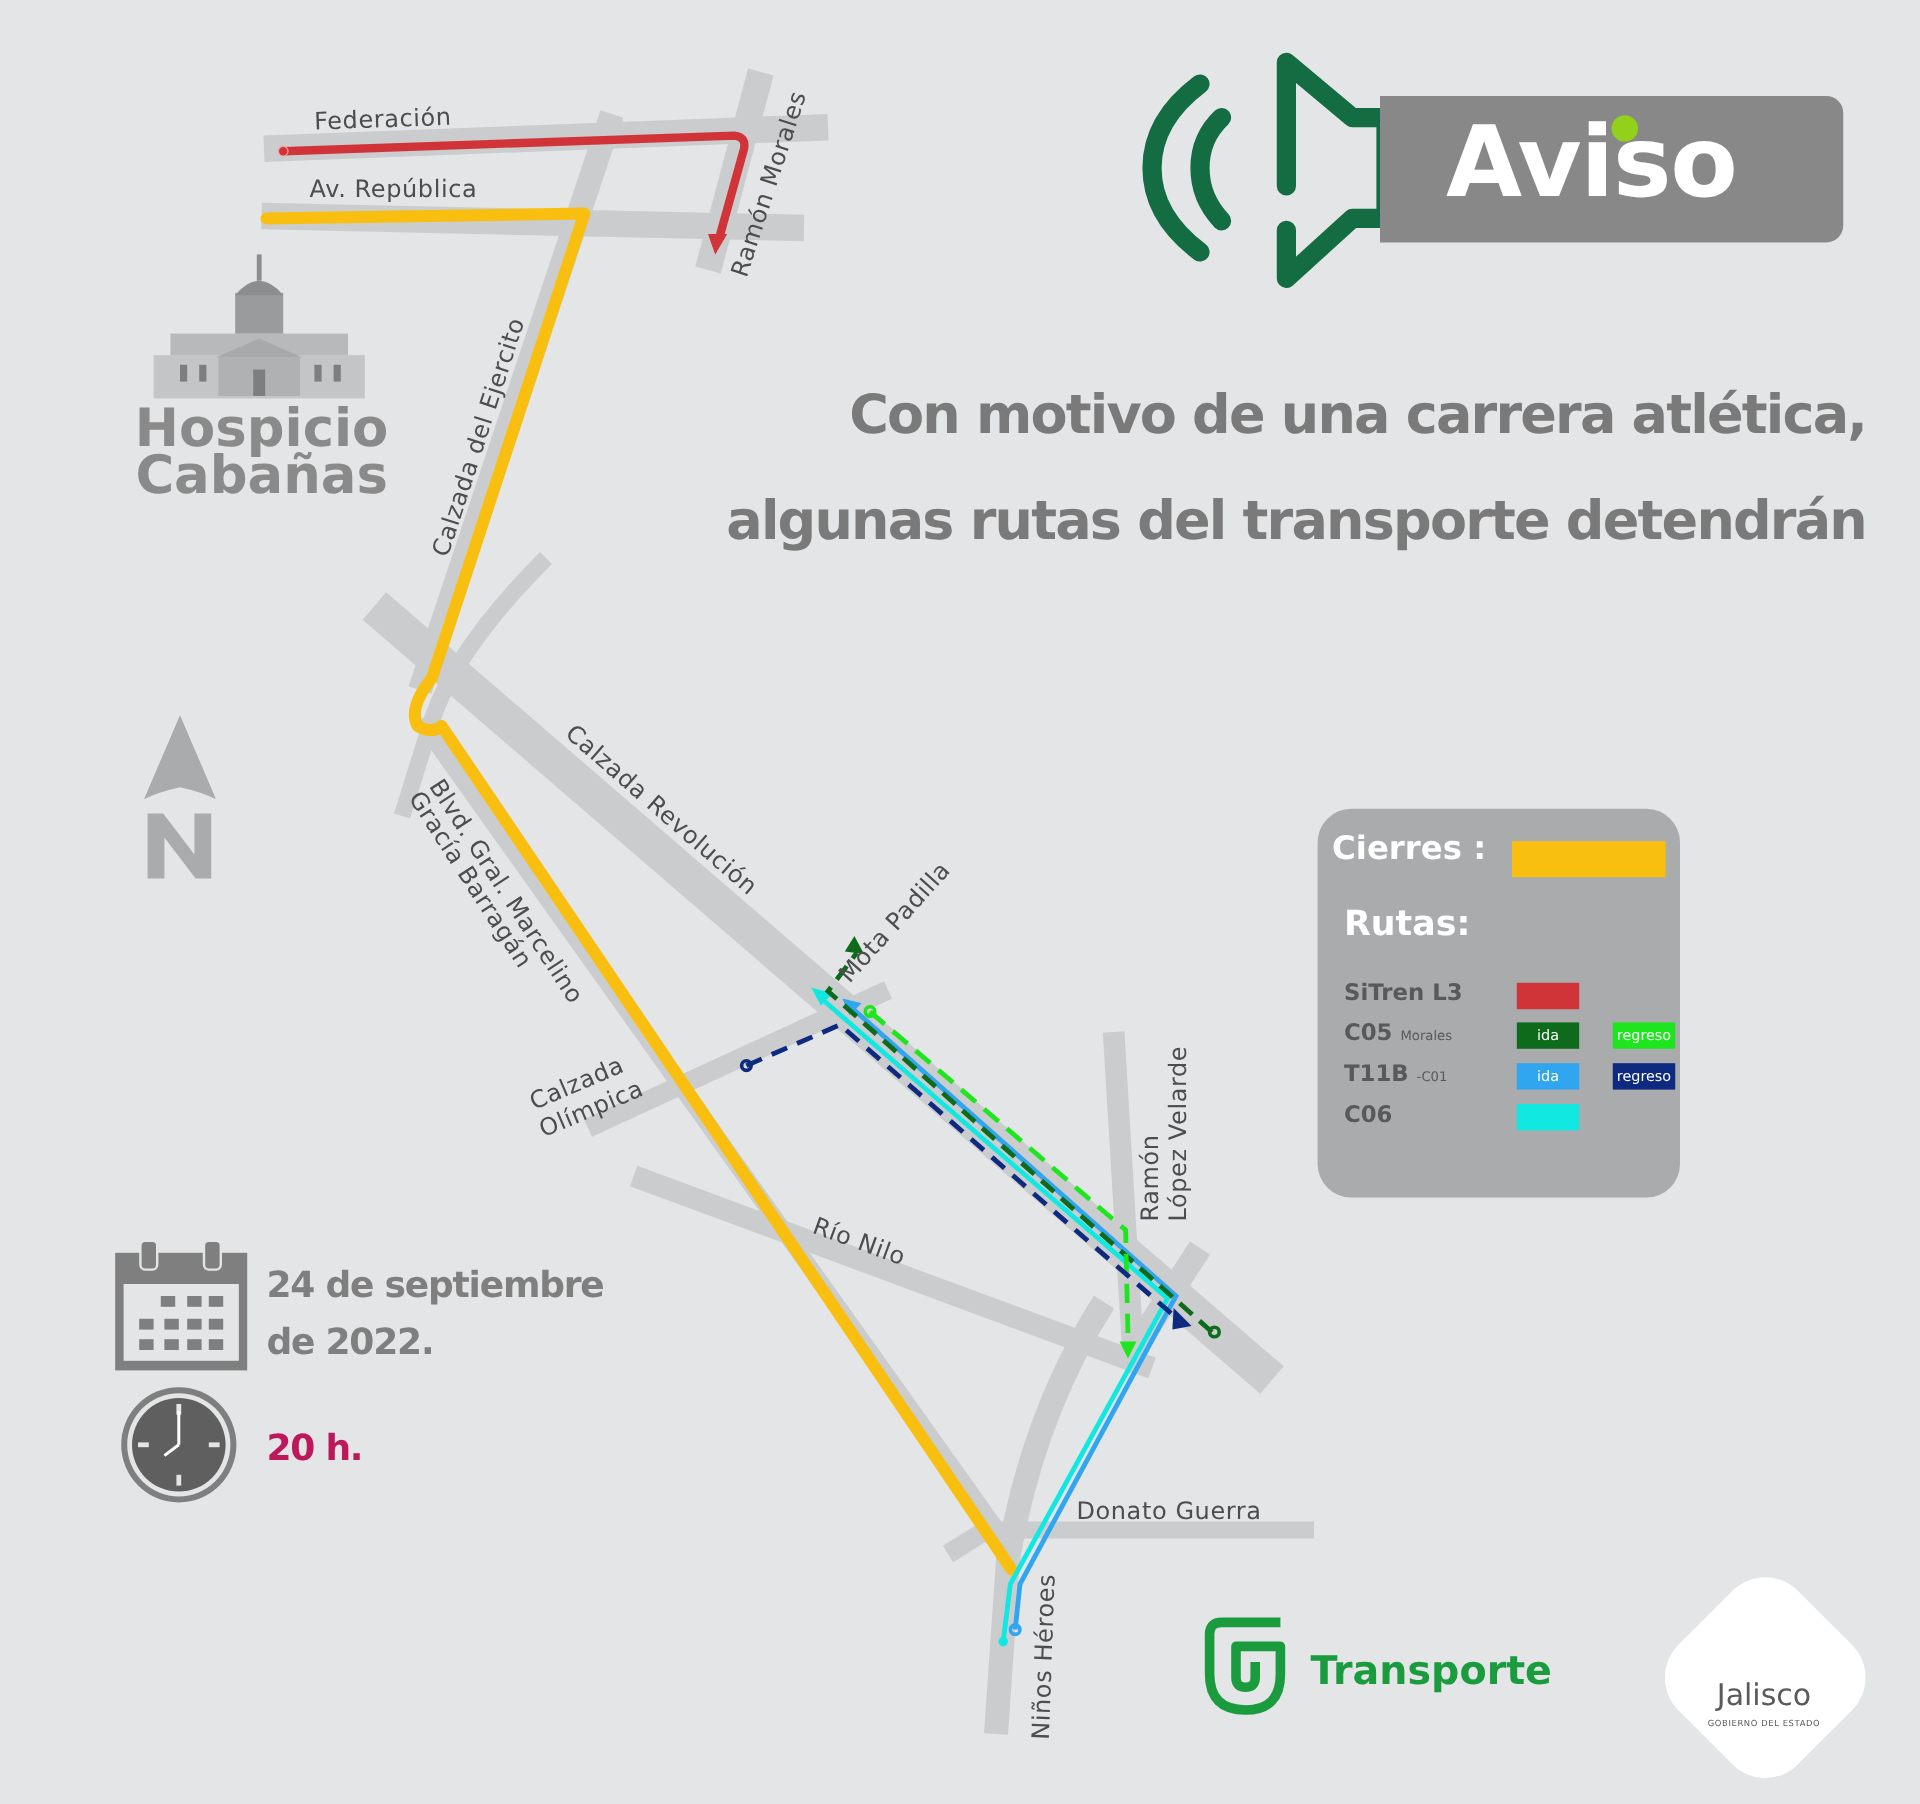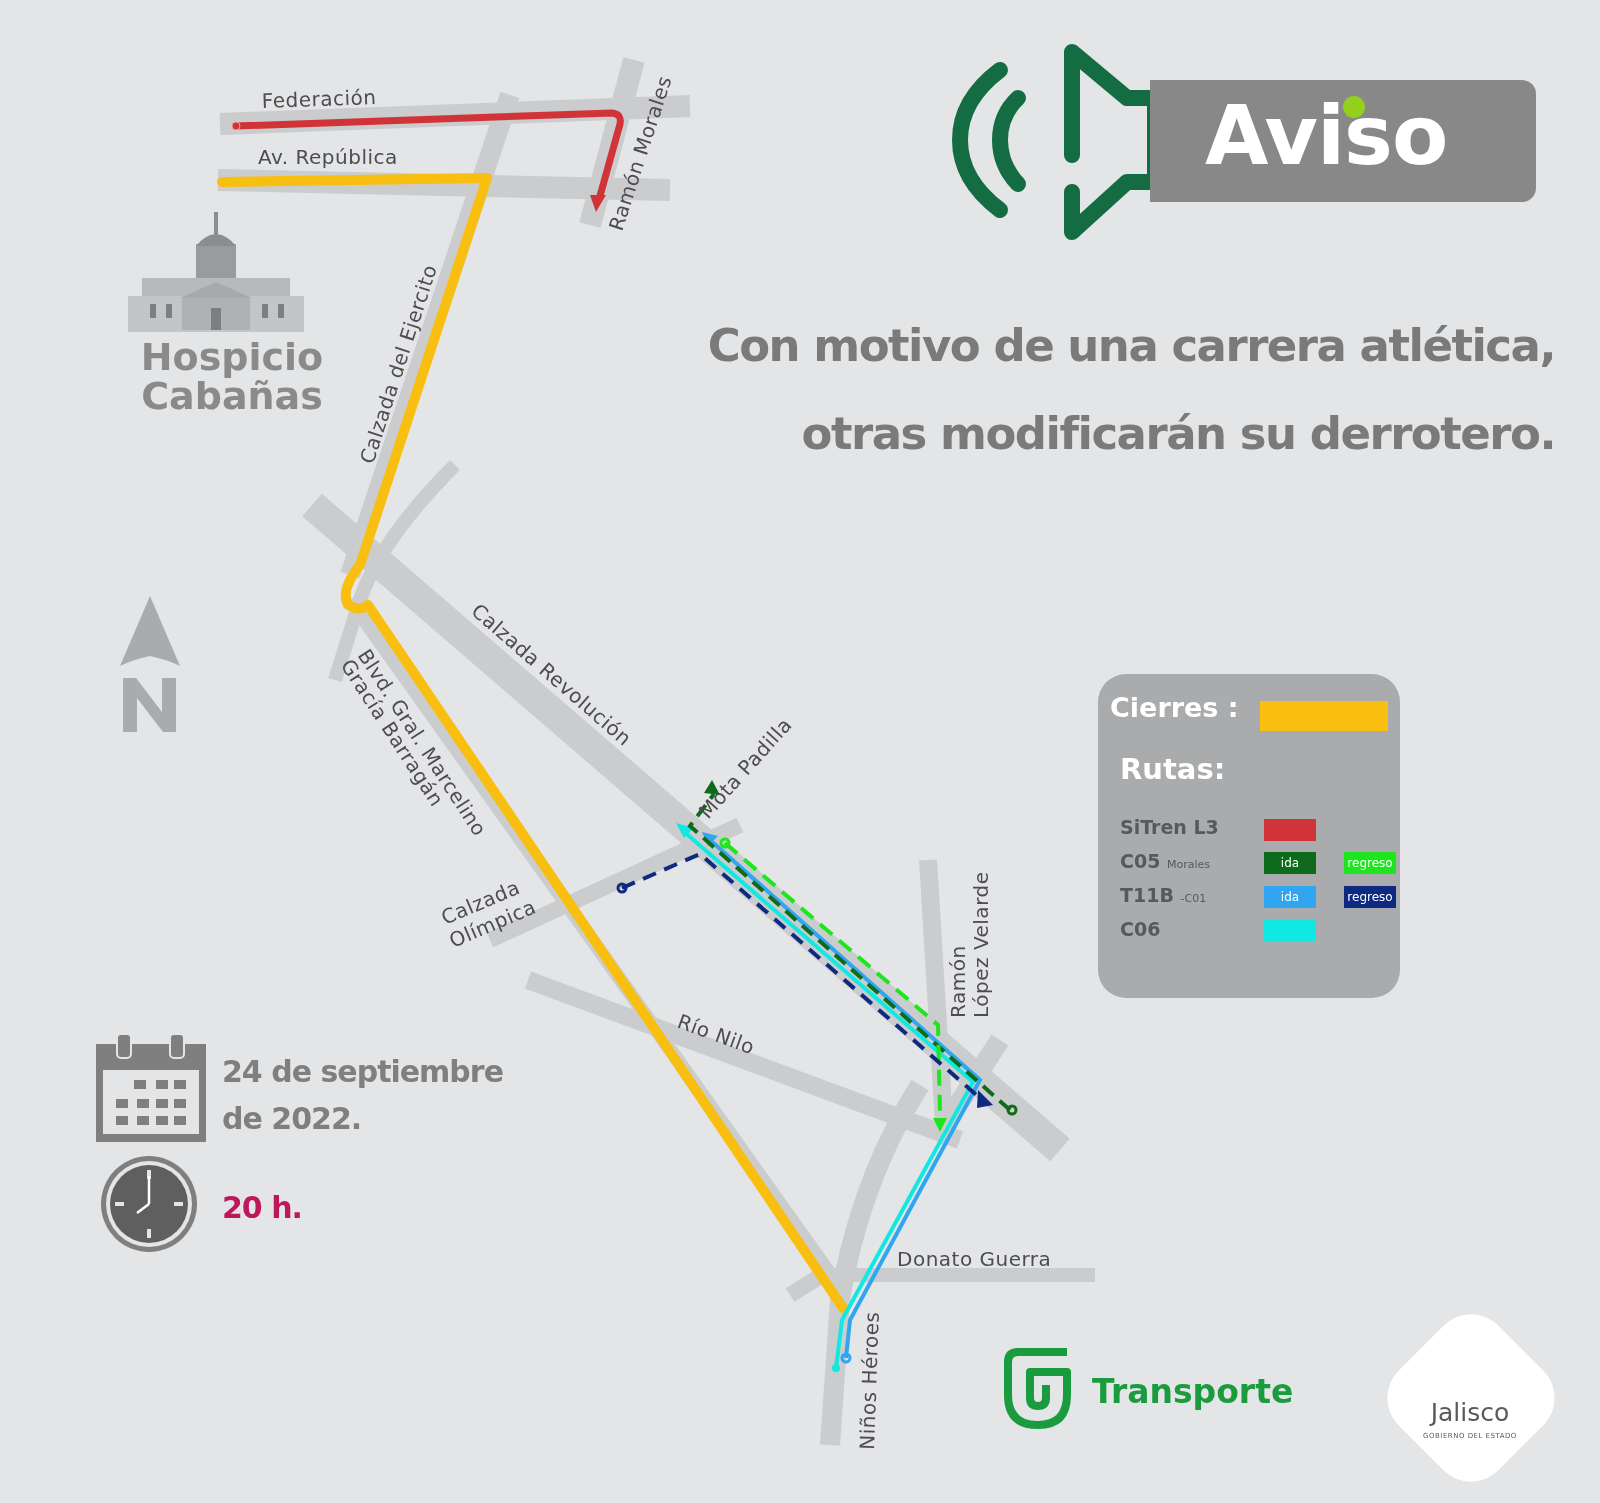--- a/index.html
+++ b/index.html
@@ -7,21 +7,21 @@
   #map { position: absolute; left: 0; top: 0; width: 1600px; height: 1503px; }
   .street-label { font-family: "DejaVu Sans", sans-serif; font-size: 20px; fill: #4d4d4f; letter-spacing: 0.5px; }
 
   .aviso-banner { position: absolute; left: 1150px; top: 80px; width: 386px; height: 122px; background: #888888; border-radius: 0 14px 14px 0; }
   .aviso-text { position: absolute; left: 1205px; top: 88px; font-family: "DejaVu Sans", sans-serif; font-weight: bold; font-size: 82px; color: #ffffff; letter-spacing: -1px; }
   .aviso-dot { position: absolute; left: 1343px; top: 96px; width: 22px; height: 22px; border-radius: 50%; background: #93d01c; }
 
   .headline { position: absolute; right: 45px; top: 288px; width: 1000px; text-align: right; font-family: "DejaVu Sans", sans-serif; font-weight: bold; font-size: 45px; line-height: 60px; color: #7a7a7a; letter-spacing: -1.5px; }
   .headline div { white-space: nowrap; margin-top: 28px; }
 
-  .place-label { position: absolute; left: 124px; top: 338px; width: 216px; text-align: center; font-family: "DejaVu Sans", sans-serif; font-weight: bold; font-size: 38px; line-height: 39px; color: #8a8a8a; }
+  .place-label { position: absolute; left: 110px; top: 338px; width: 216px; text-align: center; font-family: "DejaVu Sans", sans-serif; font-weight: bold; font-size: 44px; line-height: 39px; color: #8a8a8a; }
 
   .legend { position: absolute; left: 1098px; top: 674px; width: 302px; height: 324px; background: #a9abac; border-radius: 28px; }
   .legend-cierres { position: absolute; left: 12px; top: 18px; font-weight: bold; font-size: 27px; color: #ffffff; font-family: "DejaVu Sans", sans-serif; }
   .legend-cierres-swatch { position: absolute; left: 162px; top: 27px; width: 128px; height: 30px; background: #f9bf10; }
   .legend-rutas { position: absolute; left: 22px; top: 78px; font-weight: bold; font-size: 29px; color: #ffffff; font-family: "DejaVu Sans", sans-serif; text-align: right; }
   .legend-row { position: absolute; left: 22px; height: 26px; font-family: "DejaVu Sans", sans-serif; font-weight: bold; color: #58595b; font-size: 19px; }
   .legend-row small { font-weight: normal; font-size: 11px; }
   .swatch { position: absolute; left: 166px; height: 22px; display: flex; gap: 28px; }
   .swatch span { display: inline-block; height: 22px; font-family: "DejaVu Sans", sans-serif; font-size: 12px; color: #fff; text-align: center; line-height: 22px; }
 
@@ -185,21 +185,21 @@
     <path d="M 1470 1336 L 1480 1340 L 1470 1344"></path>
   </g>
 </svg>
 
 <div class="aviso-banner"></div>
 <div class="aviso-text">Aviso</div>
 <div class="aviso-dot"></div>
 
 <div class="headline">
   <div>Con motivo de una carrera atlética,</div>
-  <div>otras modificarán su derrotero.</div>
+  <div>algunas rutas del transporte detendrán</div>
 </div>
 
 <div class="place-label">
   <div>Hospicio</div>
   <div>Cabañas</div>
 </div>
 
 <div class="legend">
   <div class="legend-cierres">Cierres :</div>
   <div class="legend-cierres-swatch"></div>

